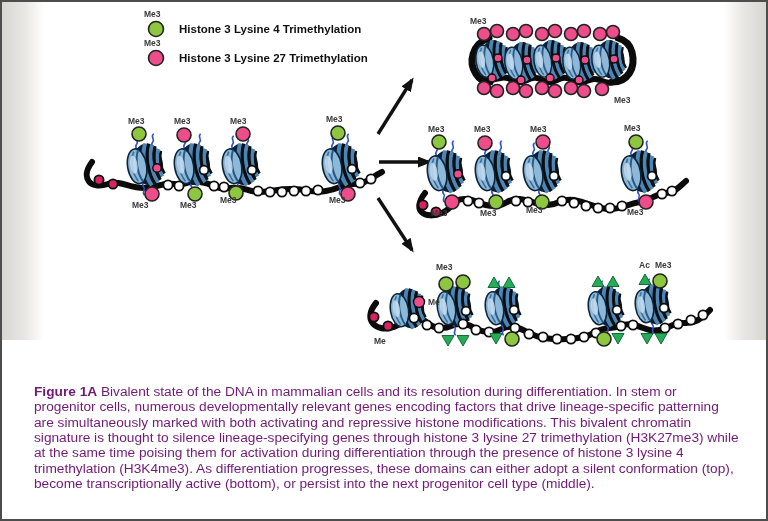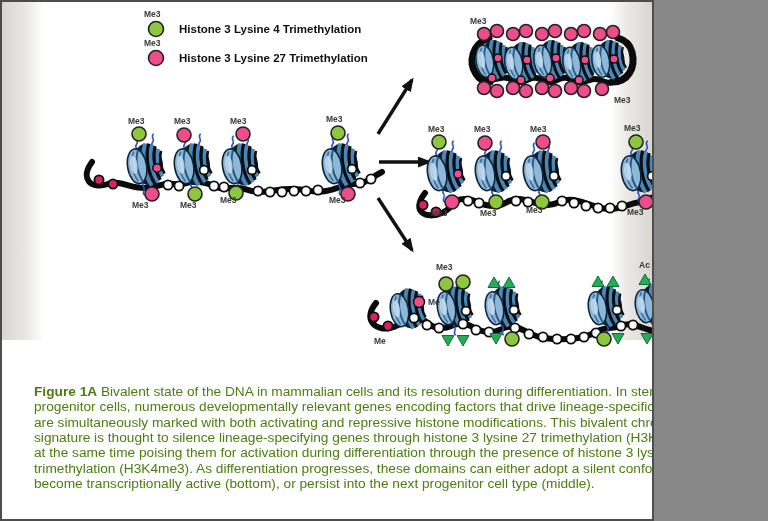--- a/index.html
+++ b/index.html
@@ -1,17 +1,17 @@
 <!DOCTYPE html>
 <html><head>
 <meta charset="utf-8">
 <style>
   html,body{margin:0;padding:0;background:#888;}
   .page{
-    position:relative;width:654px;height:521px;box-sizing:border-box;
+    position:relative;width:768px;height:521px;box-sizing:border-box;
     background:#fff;border:2px solid #4d4d4d;overflow:hidden;
     font-family:"Liberation Sans",sans-serif;
   }
   .gutter{position:absolute;top:0;height:338px;width:42px;pointer-events:none;}
   .gutter.left{left:0;background:linear-gradient(to right,#d9d6d2 0%,#e9e7e4 55%,#ffffff 100%);}
   .gutter.right{right:0;background:linear-gradient(to left,#d9d6d2 0%,#e9e7e4 55%,#ffffff 100%);}
   svg.fig{position:absolute;left:0;top:0;}
   .gc{fill:#8dc63f;stroke:#222;stroke-width:1.6;}
   .pc{fill:#ee4d8b;stroke:#222;stroke-width:1.6;}
   .wb{fill:#ffffff;stroke:#0d0d0d;stroke-width:1.8;}
@@ -19,21 +19,21 @@
   .pdot{fill:#ee4d8b;stroke:#0d0d0d;stroke-width:1.4;}
   .tri{fill:#27ab57;stroke:#0d6e37;stroke-width:1;}
   .lab{font:600 8.5px "Liberation Sans",sans-serif;fill:#3a3a3a;}
   .legtext{font:bold 11.5px "Liberation Sans",sans-serif;fill:#101010;}
   .strand{fill:none;stroke:#0b0b0b;stroke-width:6;stroke-linecap:round;}
   .strand.thick{stroke-width:7;}
   .sq{fill:none;stroke:#3050c8;stroke-width:1.6;stroke-linecap:round;}
   .arrow{stroke:#111;stroke-width:3.4;}
   .caption{
     position:absolute;left:32px;top:368px;width:707px;
-    font-size:13.7px;line-height:15.4px;color:#4d7c0f;text-align:left;
+    font-size:13.7px;line-height:15.4px;color:#701a75;text-align:left;
   }
   .cap-label{font-weight:bold;}
 </style>
 </head>
 <body>
 
 <div class="page">
   <div class="gutter left"></div>
   <div class="gutter right"></div>
 

